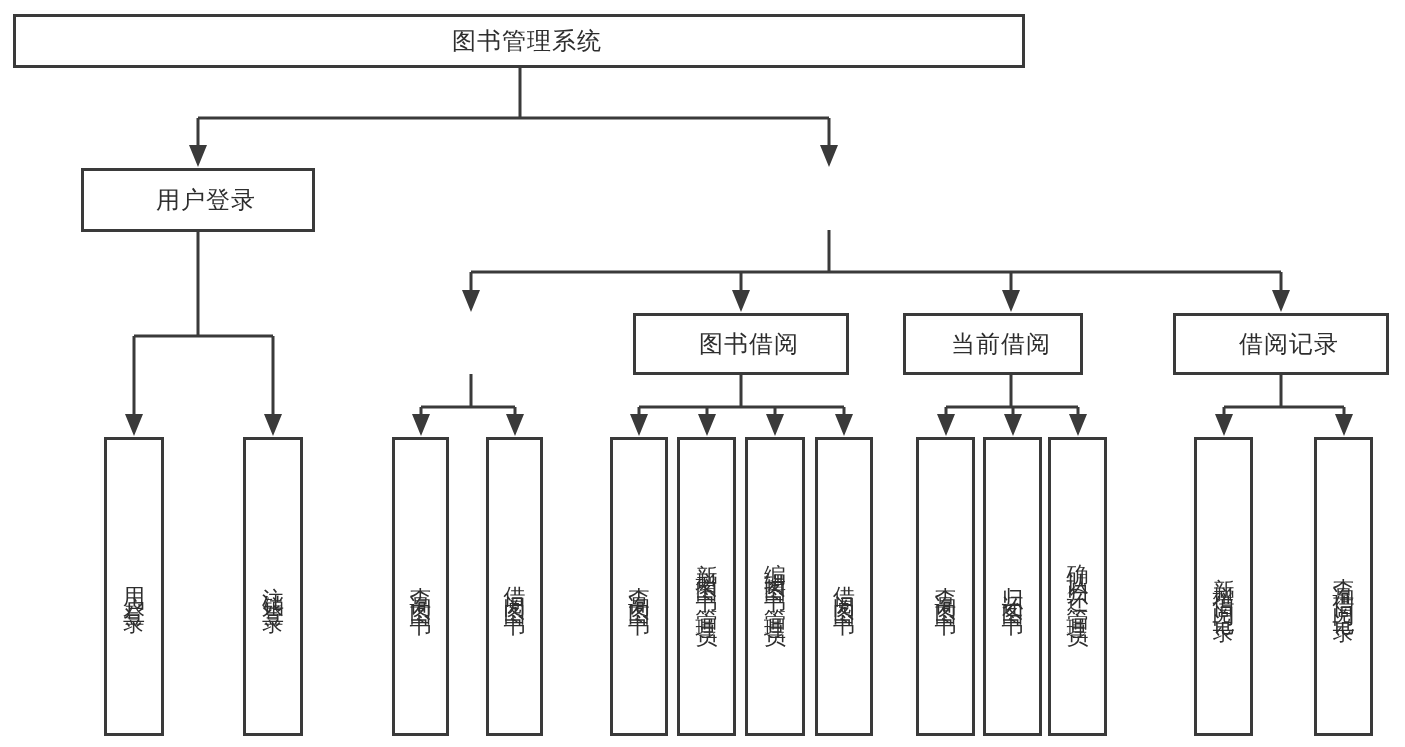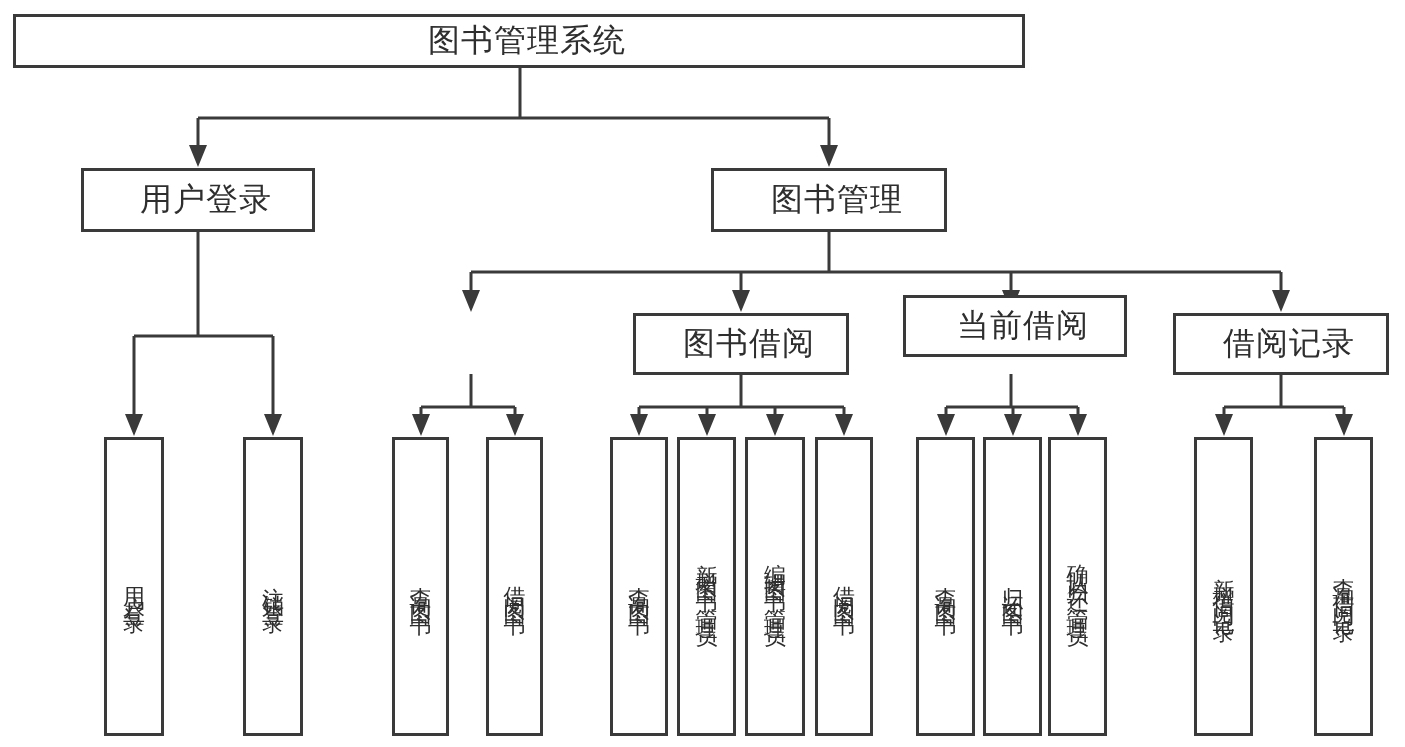--- a/index.html
+++ b/index.html
@@ -14,21 +14,21 @@
   .box{
     position:absolute;
     box-sizing:border-box;
     border:3px solid #3a3a3a;
     background:#ffffff;
     display:flex;
     align-items:center;
     justify-content:center;
     color:#2e2e2e;
   }
-  .hbox{font-size:32px;letter-spacing:1px;padding-left:16px;}
+  .hbox{font-size:24px;letter-spacing:1px;padding-left:16px;}
   .vbox{top:437px;height:299px;}
   .vtext{
     writing-mode:vertical-rl;
     text-orientation:mixed;
     font-size:22px;
     letter-spacing:9px;
     line-height:1;
     color:#2e2e2e;
     white-space:nowrap;
   }
@@ -78,28 +78,25 @@
              M1215 414 L1233 414 L1224 436 Z  M1335 414 L1353 414 L1344 436 Z"></path>
   </svg>
 
   <div class="box hbox" style="left:13px;top:14px;width:1012px;height:54px">
     <span>图书管理系统</span>
   </div>
 
   <div class="box hbox" style="left:81px;top:168px;width:234px;height:64px">
     <span>用户登录</span>
   </div>
-  <div class="box hbox" style="left:711px;top:168px;width:236px;height:64px">
-    <span>图书管理</span>
-  </div>
 
   <div class="box hbox" style="left:633px;top:313px;width:216px;height:62px">
     <span>图书借阅</span>
   </div>
-  <div class="box hbox" style="left:903px;top:295px;width:224px;height:62px">
+  <div class="box hbox" style="left:903px;top:313px;width:180px;height:62px">
     <span>当前借阅</span>
   </div>
   <div class="box hbox" style="left:1173px;top:313px;width:216px;height:62px">
     <span>借阅记录</span>
   </div>
 
   <div class="box vbox" style="left:104px;width:60px">
     <span class="vtext">用户登录</span>
   </div>
   <div class="box vbox" style="left:243px;width:60px">

